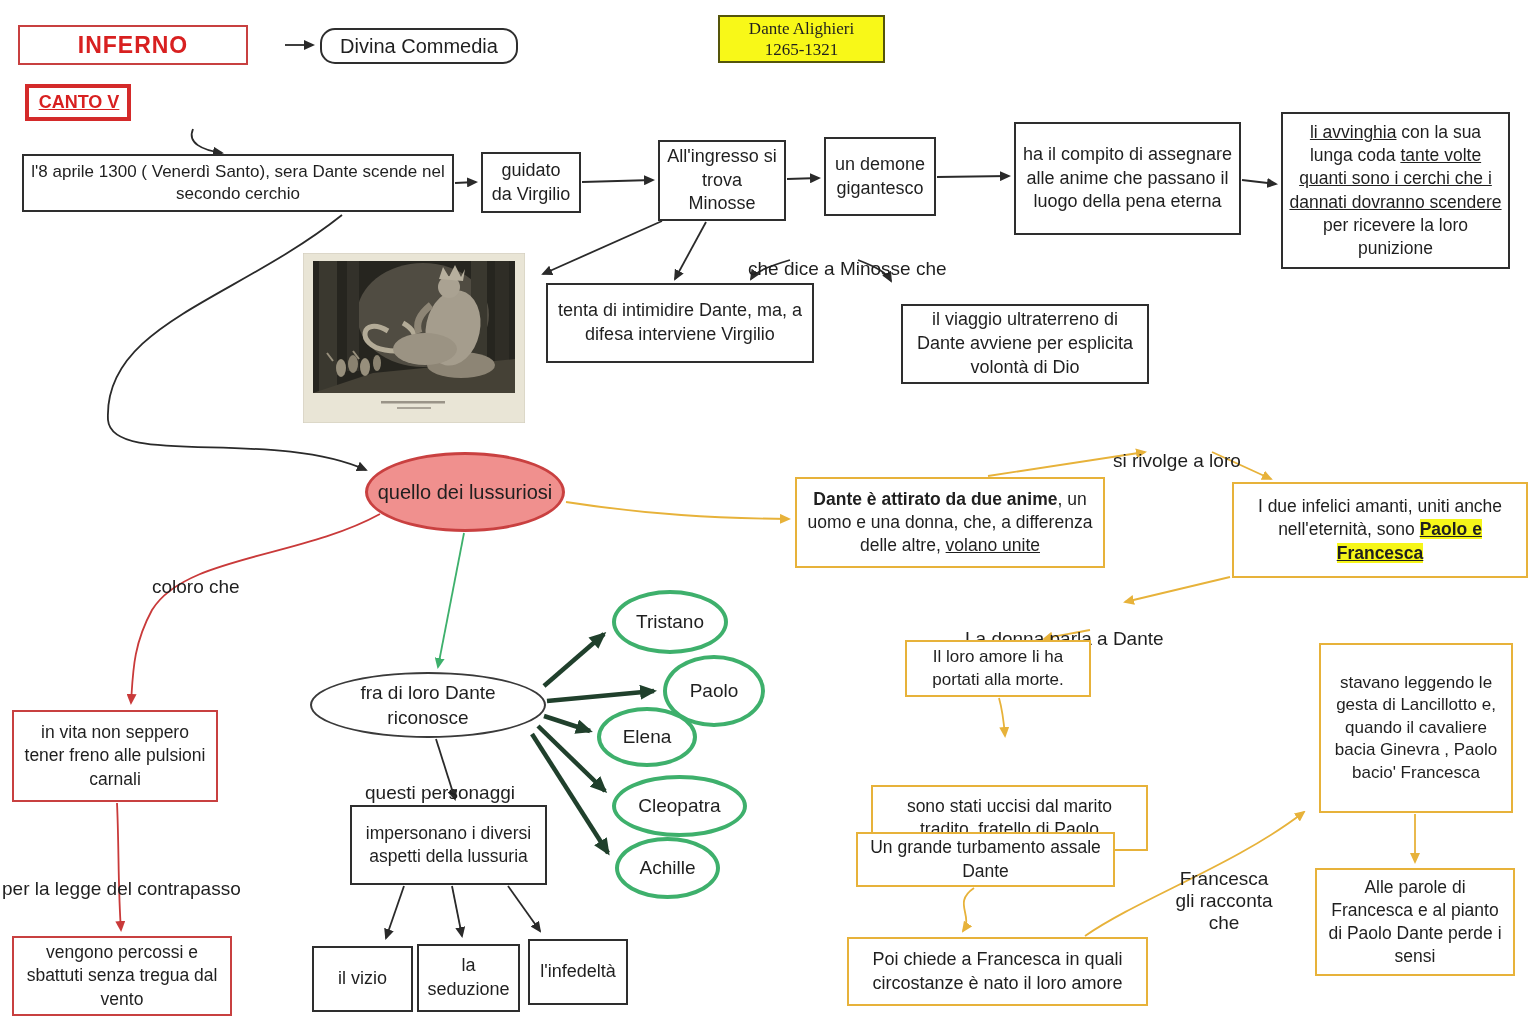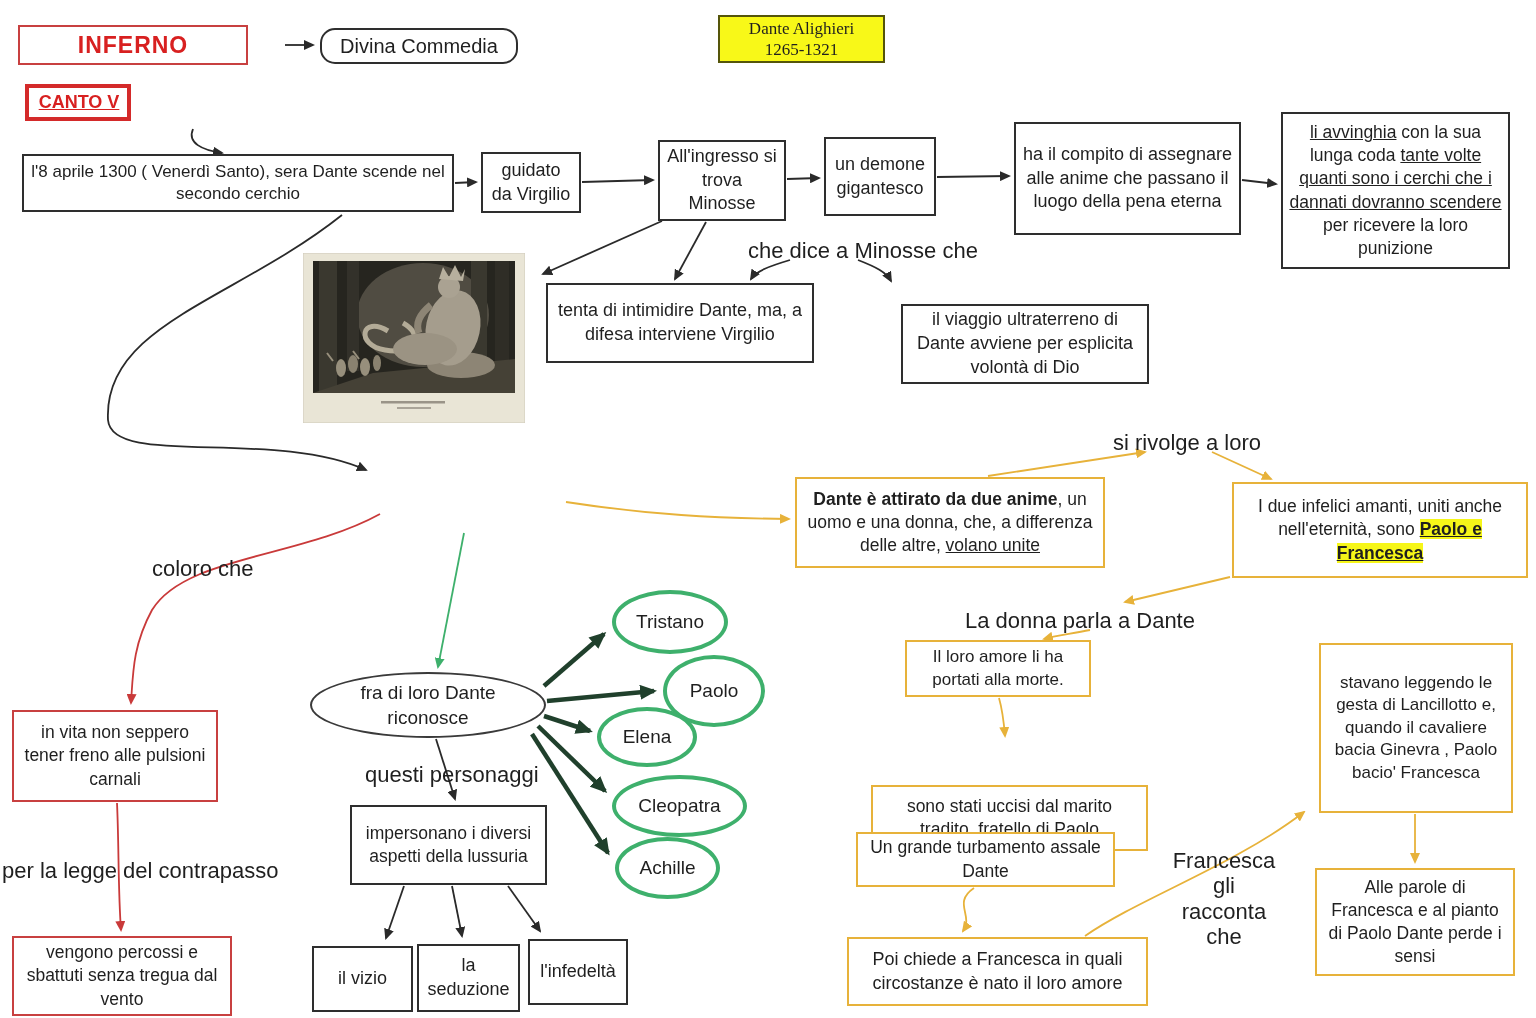--- a/index.html
+++ b/index.html
@@ -18,21 +18,21 @@
   .b-red-thick{border:4px solid #d42a2a;}
   .b-gold{border:2px solid #e7b23a;}
   .ellipse{border-radius:50%;}
   .pink{background:#f0908e;border:3px solid #c94040;}
   .green-e{border:4px solid #3eb06c;background:#fff;}
   .white-e{border:2px solid #3a3a3a;background:#fff;}
   .yellow-box{background:#f8f818;border:2px solid #55550a;}
   .red-text{color:#d82020;font-weight:bold;}
   .lbl{
     position:absolute;z-index:2;background:transparent;text-align:center;
-    font-size:22px;line-height:1.15;padding:0;white-space:nowrap;
+    font-size:19px;line-height:1.15;padding:0;white-space:nowrap;margin-top:20px;
   }
   .wrap{white-space:normal;}
   .u{text-decoration:underline;}
   .bold{font-weight:bold;}
   .hl{background:#f6f619;font-weight:bold;text-decoration:underline;}
   .fs17{font-size:17px;}
   .fs175{font-size:17.5px;}
   .fs18{font-size:18px;}
   .fs185{font-size:17px;}
   .fs19{font-size:19px;}
@@ -180,20 +180,23 @@
       <ellipse cx="38" cy="115" rx="5" ry="9" fill="#978f7c"></ellipse>
       <ellipse cx="50" cy="111" rx="5" ry="9" fill="#8a8270"></ellipse>
       <ellipse cx="62" cy="114" rx="5" ry="9" fill="#978f7c"></ellipse>
       <ellipse cx="74" cy="110" rx="4" ry="8" fill="#8a8270"></ellipse>
       <path d="M30,108 L24,100 M56,106 L50,98" stroke="#978f7c" stroke-width="2"></path>
       <rect x="78" y="148" width="64" height="2.5" fill="#9a9488"></rect>
       <rect x="94" y="154" width="34" height="2" fill="#aaa498"></rect>
     </svg>
   </div>
 
+  <div class="node ellipse pink fs20" style="left:365px;top:452px;width:200px;height:80px;">
+      <span class="wrap">quello dei lussuriosi</span>
+    </div>
 
   <span class="lbl" style="left:1113px;top:430px;">si rivolge a loro</span>
   <span class="lbl" style="left:152px;top:556px;">coloro che</span>
 
   <div class="node b-gold fs175" style="left:795px;top:477px;width:310px;height:91px;">
     <span class="wrap"><span class="bold">Dante è attirato da due anime</span><span>, un uomo e una donna, che, a differenza delle altre, </span><span class="u">volano unite</span></span>
   </div>
 
   <div class="node b-gold fs175" style="left:1232px;top:482px;width:296px;height:96px;">
     <span class="wrap"><span>I due infelici amanti, uniti anche nell'eternità, sono </span><span class="hl">Paolo e Francesca</span></span>

